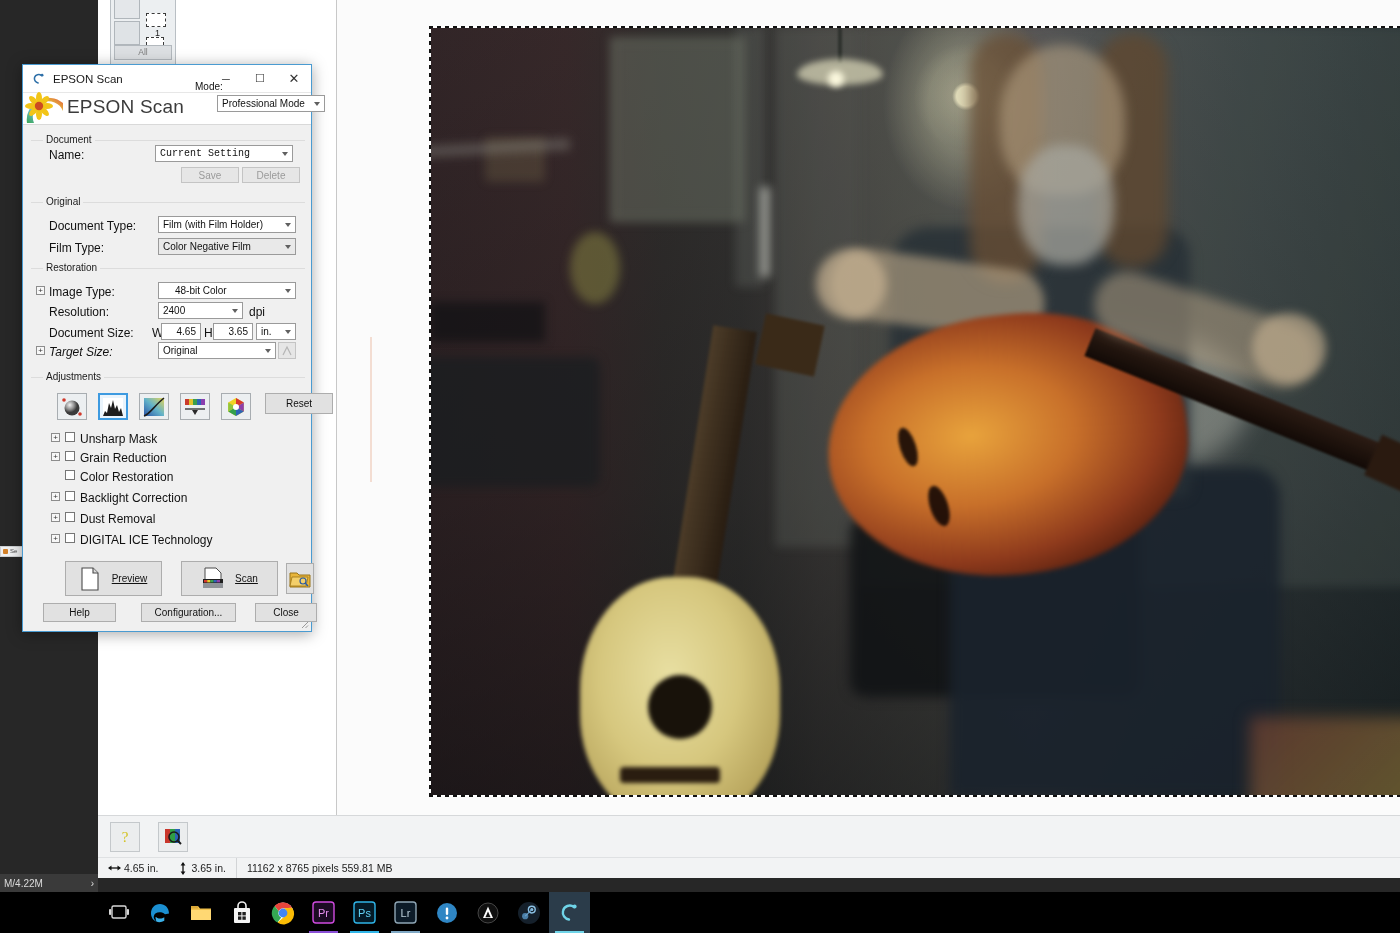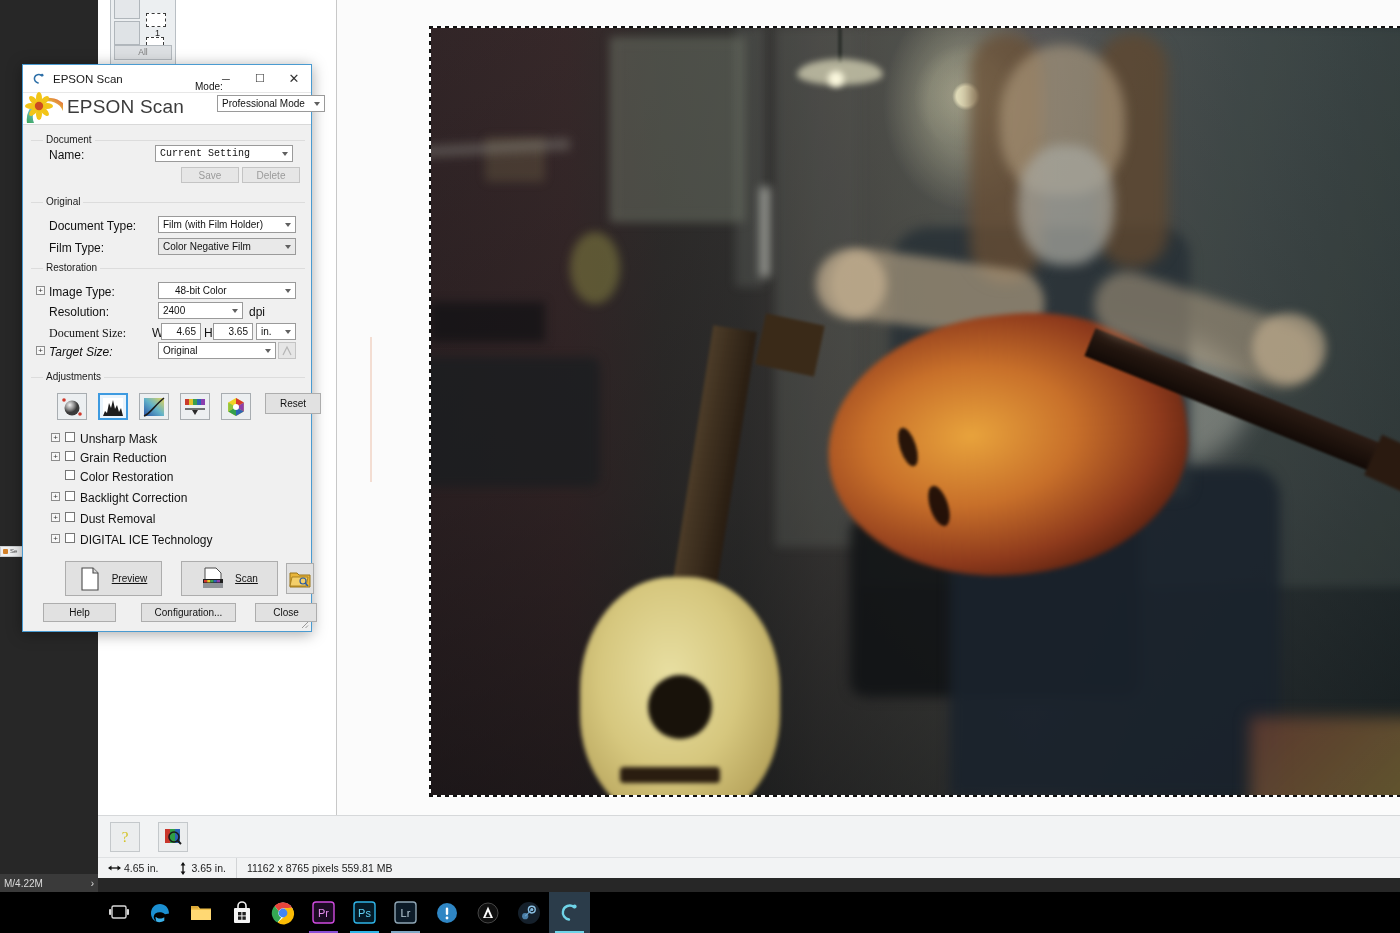--- a/index.html
+++ b/index.html
@@ -486,21 +486,21 @@
         <span class="caret"></span>
       </div>
 
       <div class="lbl" style="left:18px; top:44px;">Resolution:</div>
       <div class="sel" style="position:absolute; left:127px; top:41px; width:85px;">
         <span>2400</span>
         <span class="caret"></span>
       </div>
       <div class="lbl" style="left:218px; top:44px;">dpi</div>
 
-      <div class="lbl" style="left:18px; top:65px;font-family:Liberation Serif, serif;">Document Size:</div>
+      <div class="lbl" style="left:18px; top:65px;">Document Size:</div>
       <div class="lbl" style="left:121px; top:65px;">W</div>
       <div class="txt" style="position:absolute; left:130px; top:62px; width:40px;">4.65</div>
       <div class="lbl" style="left:173px; top:65px;">H</div>
       <div class="txt" style="position:absolute; left:182px; top:62px; width:40px;">3.65</div>
       <div class="sel" style="position:absolute; left:225px; top:62px; width:40px;">
         <span>in.</span>
         <span class="caret"></span>
       </div>
 
       <div class="plus" style="left:5px; top:85px;">+</div>
@@ -574,21 +574,21 @@
             <path d="M0,-9 L7.8,-4.5 L7.8,4.5 L0,9 L-7.8,4.5 L-7.8,-4.5 Z" fill="#f0d324"></path>
             <path d="M0,-9 L7.8,-4.5 L0,0 Z" fill="#d8382c"></path>
             <path d="M7.8,-4.5 L7.8,4.5 L0,0 Z" fill="#8e3ea8"></path>
             <path d="M7.8,4.5 L0,9 L0,0 Z" fill="#2d63b7"></path>
             <path d="M0,9 L-7.8,4.5 L0,0 Z" fill="#34a04e"></path>
             <path d="M-7.8,4.5 L-7.8,-4.5 L0,0 Z" fill="#8fc63d"></path>
             <circle cx="0" cy="0" r="3" fill="#ffffff"></circle>
           </g>
         </svg>
       </div>
-      <div class="btn" style="left:234px; top:23px; width:56px; height:21px;">Reset</div>
+      <div class="btn" style="left:234px; top:23px; width:68px; height:21px;">Reset</div>
 
       <div class="plus" style="left:20px; top:63px;">+</div>
       <div class="cbx" style="left:34px; top:62px;"></div>
       <div class="lbl" style="left:49px; top:62px;">Unsharp Mask</div>
 
       <div class="plus" style="left:20px; top:82px;">+</div>
       <div class="cbx" style="left:34px; top:81px;"></div>
       <div class="lbl" style="left:49px; top:81px;">Grain Reduction</div>
 
       <div class="cbx" style="left:34px; top:100px;"></div>

